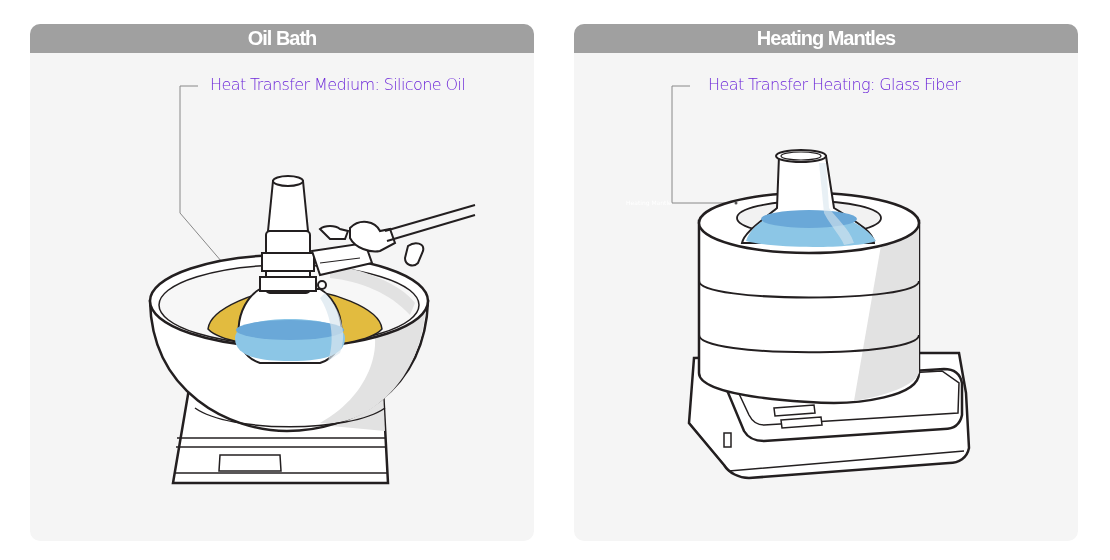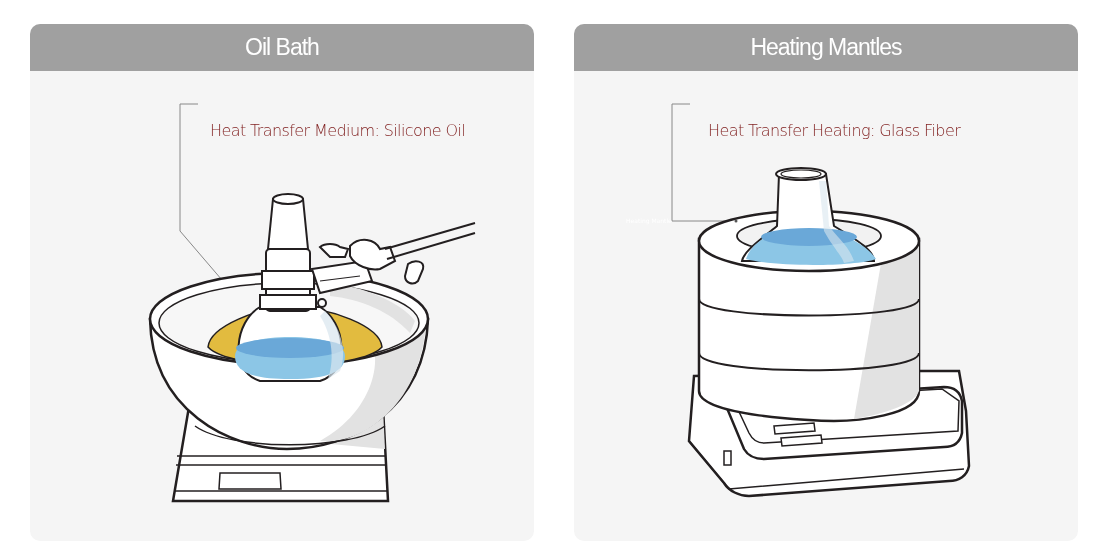--- a/index.html
+++ b/index.html
@@ -5,29 +5,29 @@
   * { box-sizing: border-box; margin: 0; padding: 0; }
   html, body { width: 1110px; height: 560px; background: #ffffff; overflow: hidden; }
   body { position: relative; font-family: "Liberation Sans", "DejaVu Sans", sans-serif; }
   .panel {
     position: absolute; top: 24px; width: 504px; height: 517px;
     background: #f5f5f5; border-radius: 10px; overflow: hidden;
   }
   .panel.left { left: 30px; }
   .panel.right { left: 574px; }
   .panel-header {
-    height: 47px; background: #a0a0a0; color: #ffffff;
+    height: 29px; background: #a0a0a0; color: #ffffff;
     display: flex; align-items: center; justify-content: center;
-    font-weight: normal; font-size: 23px; letter-spacing: -1px;
+    font-weight: bold; font-size: 20px; letter-spacing: -1px;
     font-family: "Liberation Sans", sans-serif;
   }
   .panel-body { position: relative; height: 474px; }
   .callout {
-    position: absolute; color: #7f1d1d; font-size: 16px; line-height: 20px;
-    font-family: "DejaVu Sans", sans-serif; letter-spacing: -0.6px; font-weight: 300; margin-top: 28px;
+    position: absolute; color: #6d28d9; font-size: 16px; line-height: 20px;
+    font-family: "DejaVu Sans", sans-serif; letter-spacing: -0.6px; font-weight: 300;
   }
   .callout-faint {
     position: absolute; color: #ffffff; font-size: 6px; font-family: "DejaVu Sans", sans-serif;
   }
   svg.illus { position: absolute; left: 0; top: 0; }
 </style>
 </head>
 <body>
 
 <div class="panel left">

